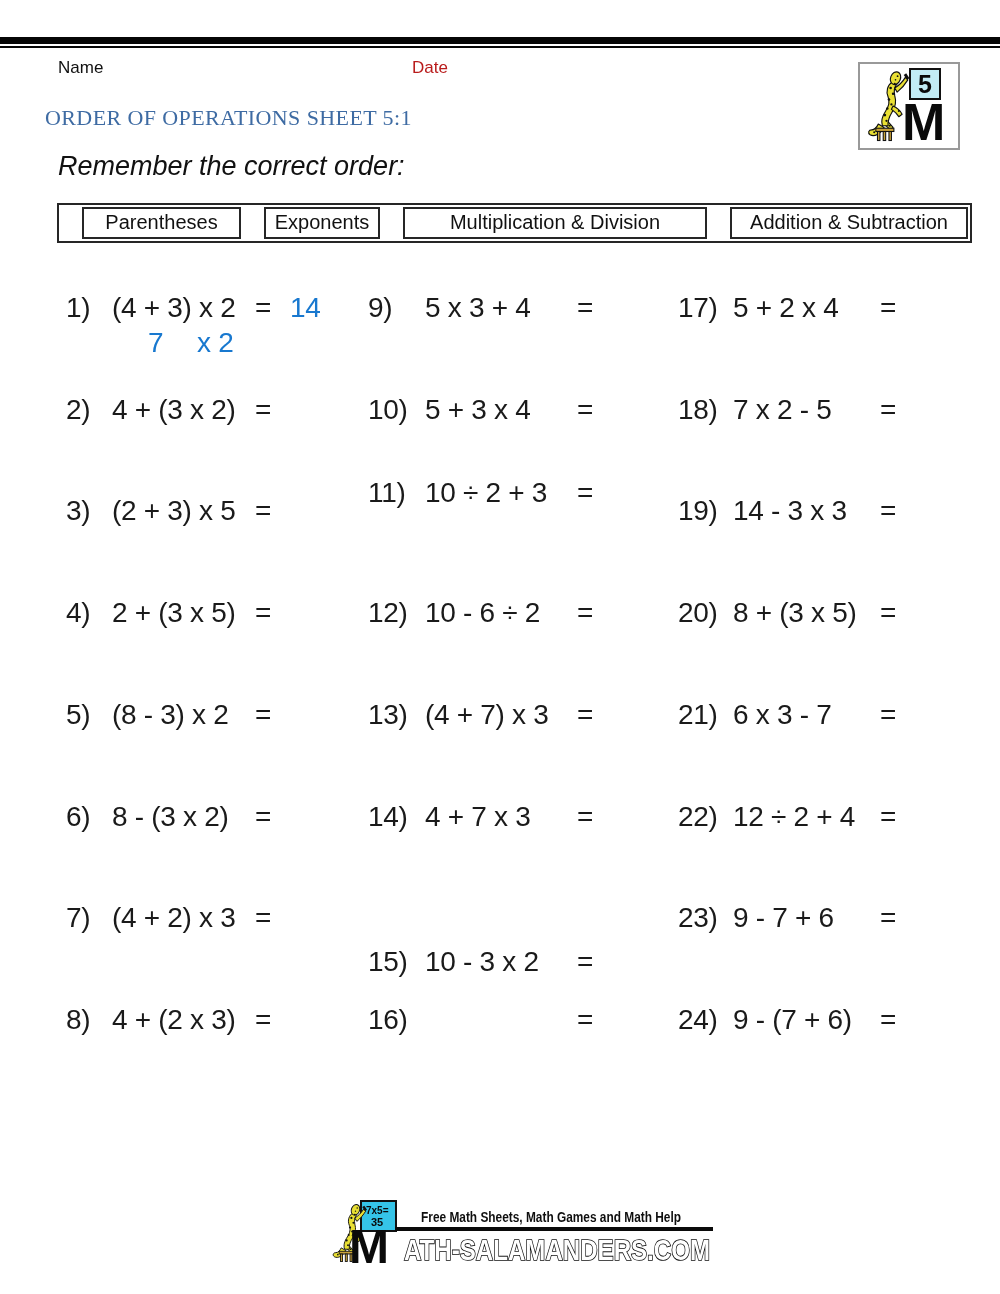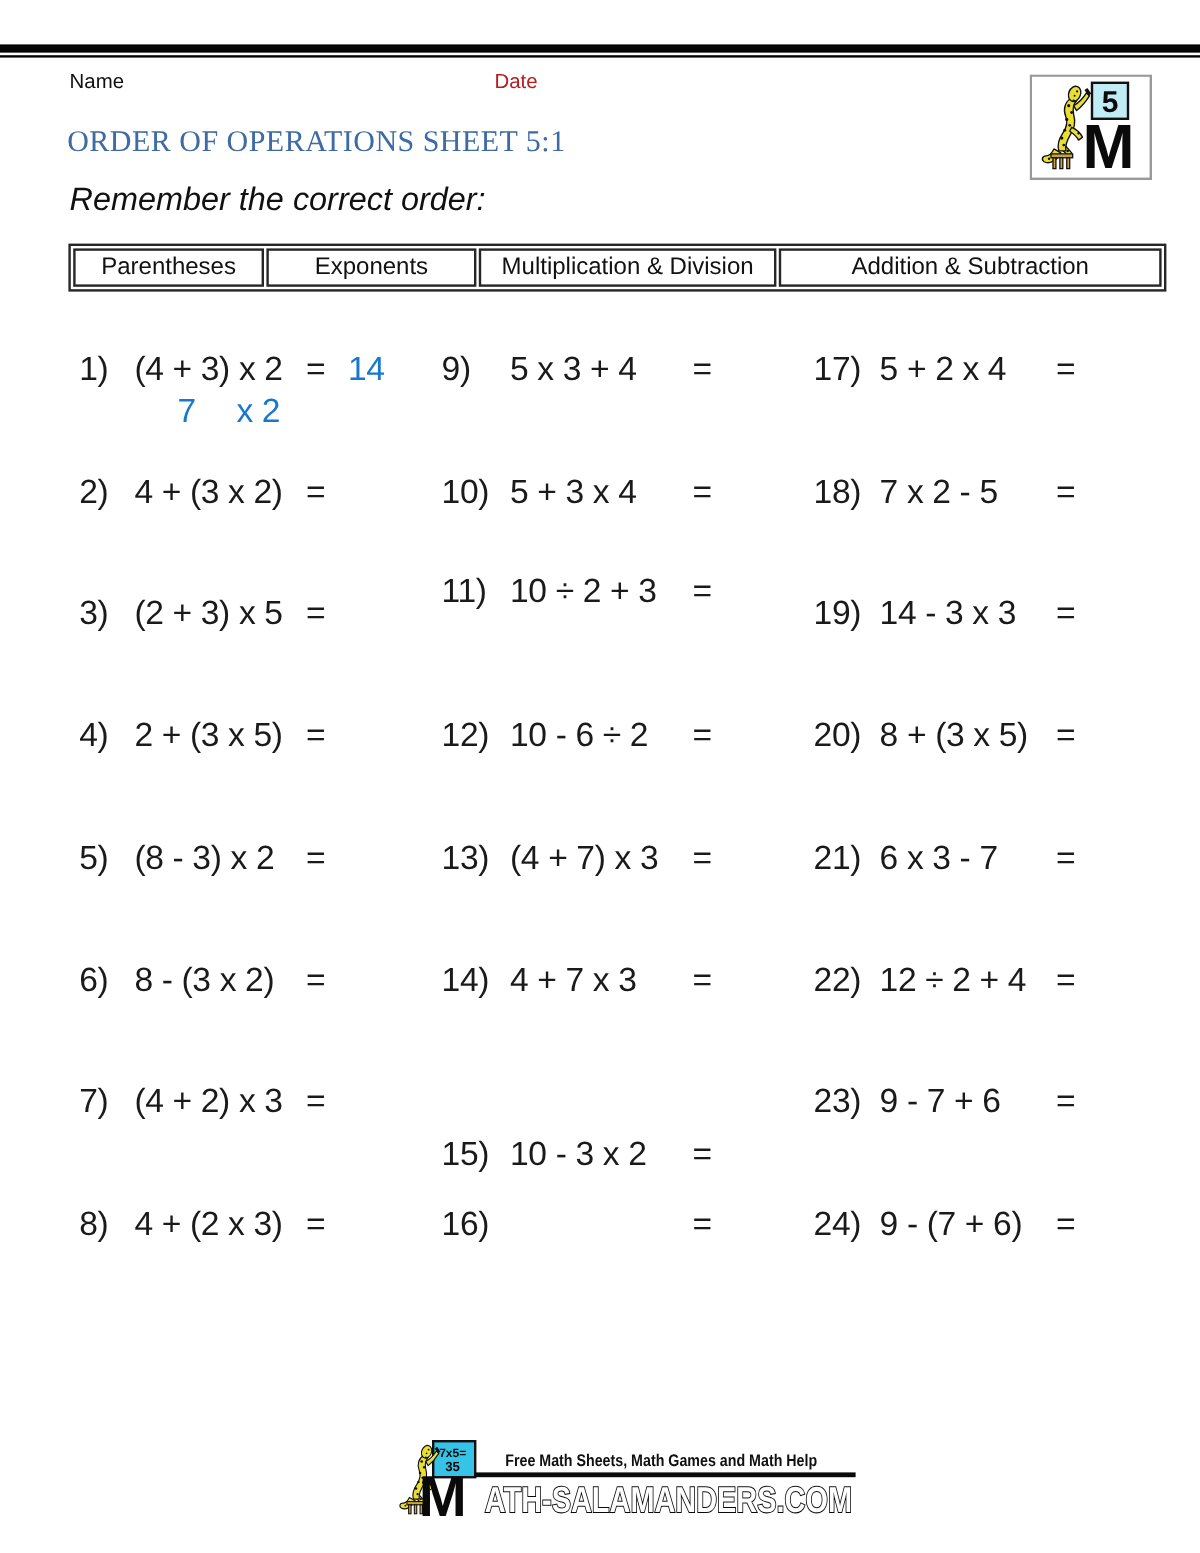--- a/index.html
+++ b/index.html
@@ -21,30 +21,30 @@
   .topbar{position:absolute;left:0;top:37px;width:1000px;}
   .topbar .b1{height:7px;background:#060606;}
   .topbar .b2{height:2px;background:#ffffff;}
   .topbar .b3{height:2px;background:#060606;}
 
   .name-label{position:absolute;left:58px;top:58px;font-size:17px;color:#101010;}
   .date-label{position:absolute;left:412px;top:58px;font-size:17px;color:#b91c1c;}
 
   .grade-logo{position:absolute;left:858px;top:62px;width:102px;height:88px;}
 
-  .title{position:absolute;left:56px;top:105px;font-family:"Liberation Serif",serif;
-         font-weight:400;font-size:25px;letter-spacing:0.4px;color:var(--title-blue);white-space:nowrap;}
+  .title{position:absolute;left:45px;top:105px;font-family:"Liberation Serif",serif;
+         font-weight:400;font-size:22px;letter-spacing:0.4px;color:var(--title-blue);white-space:nowrap;}
   .instruction{position:absolute;left:58px;top:151px;font-size:27px;color:#111;font-style:italic;}
 
   
   .order-table{position:absolute;left:57px;top:203px;width:915px;border:2px solid #262626;
                padding:2px;display:flex;gap:2px;background:#fff;}
   .order-cell{border:2px solid #262626;text-align:center;font-size:20px;color:#111;
-              padding:2px 0 3px 0;white-space:nowrap;}
-  .oc0{width:159px;} .oc1{width:175px;} .oc2{width:248px;} .oc3{flex:1;}
+              padding:2px 0 3px 0;white-space:nowrap;margin-left:21px;}
+  .oc0{width:159px;} .oc1{width:116px;} .oc2{width:304px;} .oc3{flex:1;}
 
   
   #problems{position:absolute;left:0;top:0;width:1000px;height:1294px;}
   .problem{position:absolute;width:330px;height:80px;font-size:28px;line-height:40px;
            color:var(--ink);letter-spacing:-0.3px;}
   .problem span{position:absolute;top:0;white-space:nowrap;}
   .p-num{left:0;}
   .col0 .p-expr{left:46px}  .col0 .p-eq{left:189px}
   .col1 .p-expr{left:57px}  .col1 .p-eq{left:209px}
   .col2 .p-expr{left:55px}  .col2 .p-eq{left:202px}

